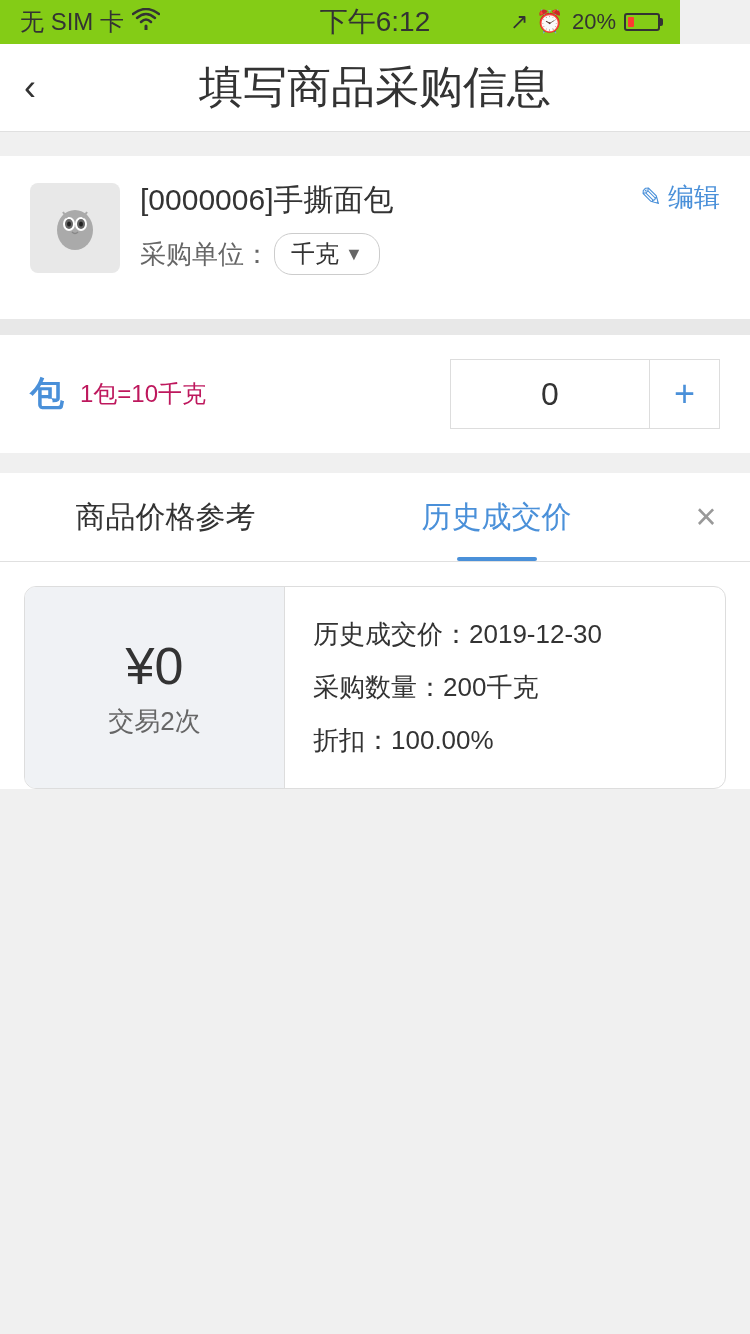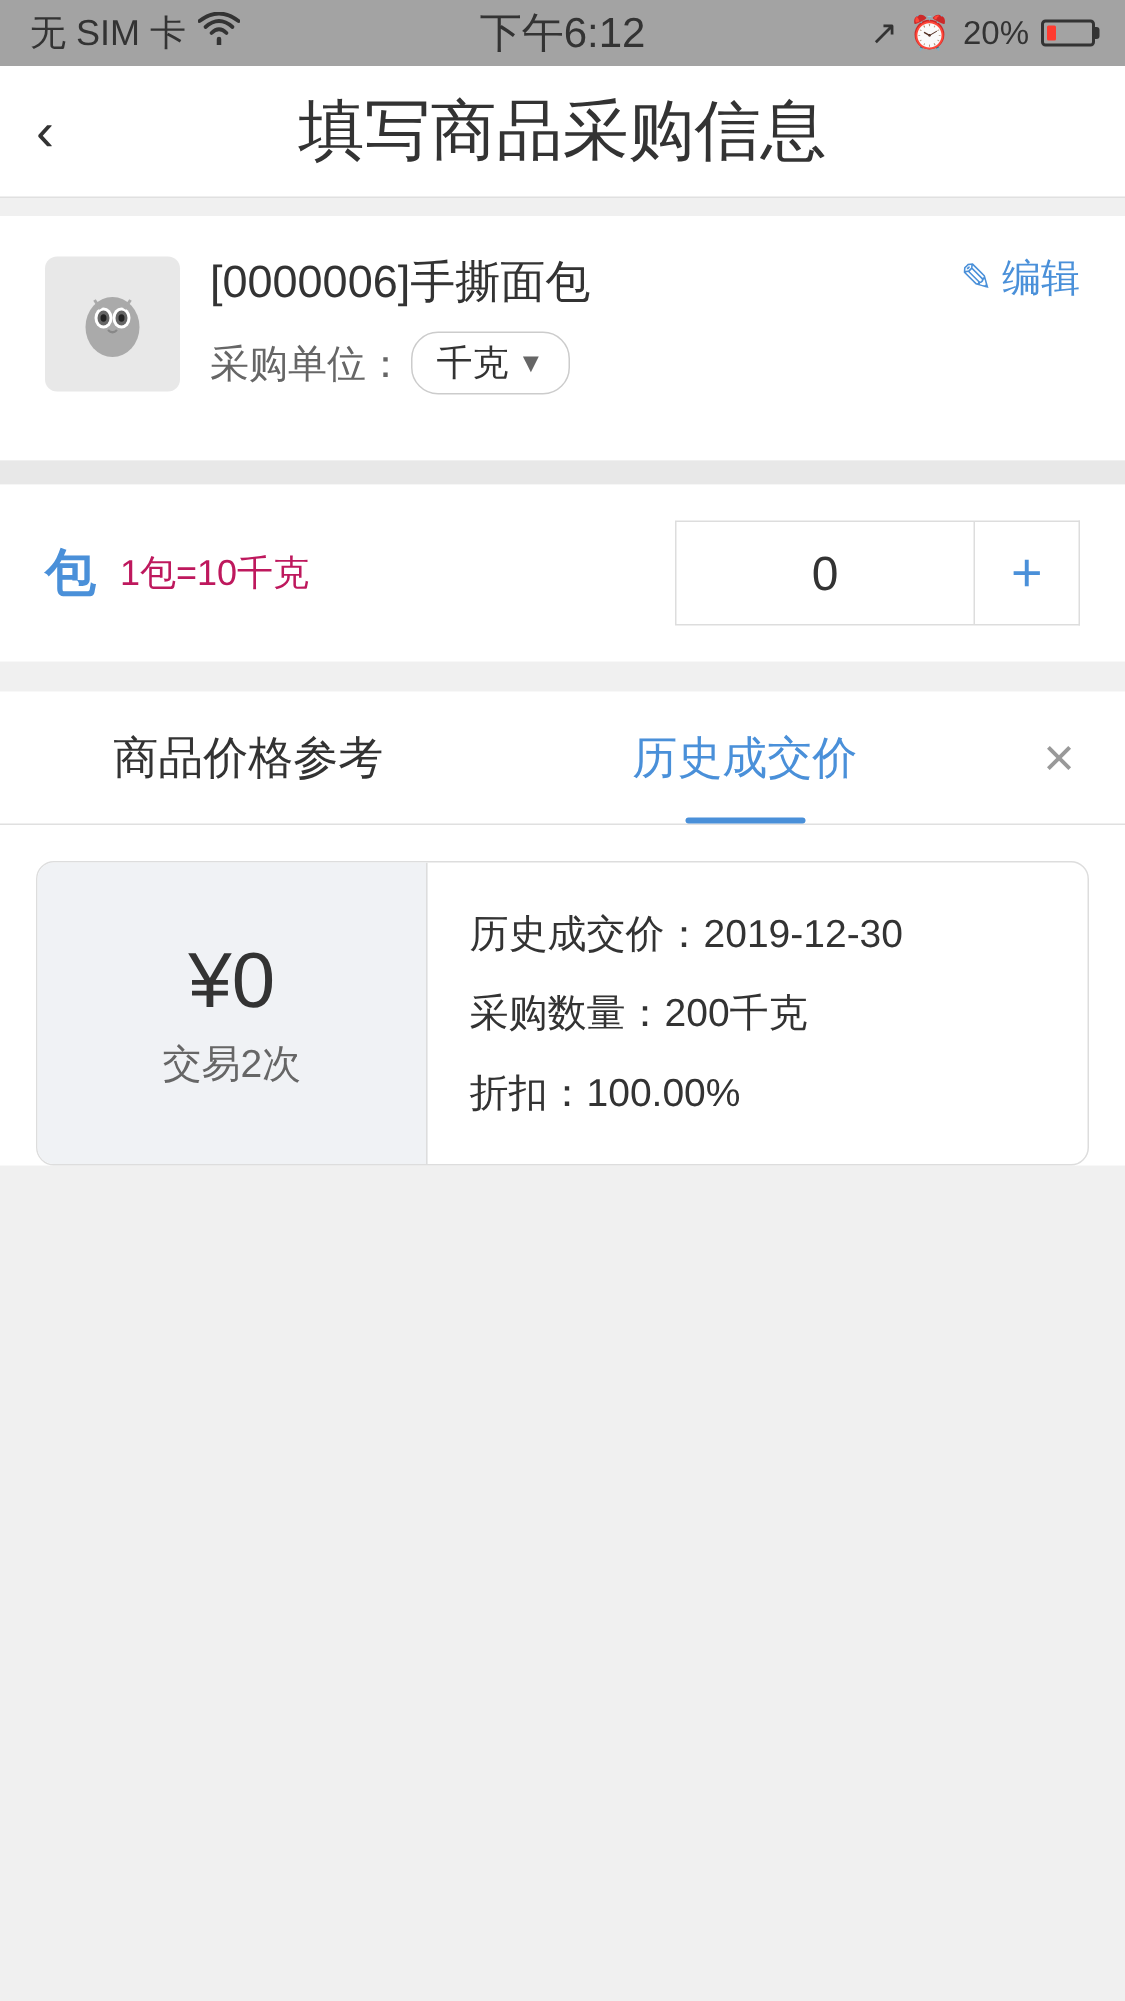--- a/index.html
+++ b/index.html
@@ -8,23 +8,23 @@
       width: 750px;
       min-height: 1334px;
       font-family: -apple-system, "PingFang SC", "Helvetica Neue", sans-serif;
       background: #f0f0f0;
       position: relative;
       overflow-x: hidden;
     }
 
     
     .status-bar {
-      width: 750px;
+      width: 680px;
       height: 44px;
-      background: #a3a3a3;
+      background: #84cc16;
       display: flex;
       align-items: center;
       justify-content: space-between;
       padding: 0 20px;
       font-size: 26px;
     }
     .status-left {
       display: flex;
       align-items: center;
       gap: 8px;
@@ -100,21 +100,21 @@
     }
     .nav-title {
       font-size: 44px;
       font-weight: 500;
       color: #333;
     }
 
     
     .product-section {
       background: #ffffff;
-      margin-top: 12px;
+      margin-top: 24px;
       padding: 24px 30px;
     }
     .product-header {
       display: flex;
       align-items: flex-start;
       justify-content: space-between;
       margin-bottom: 20px;
     }
     .product-left {
       display: flex;

